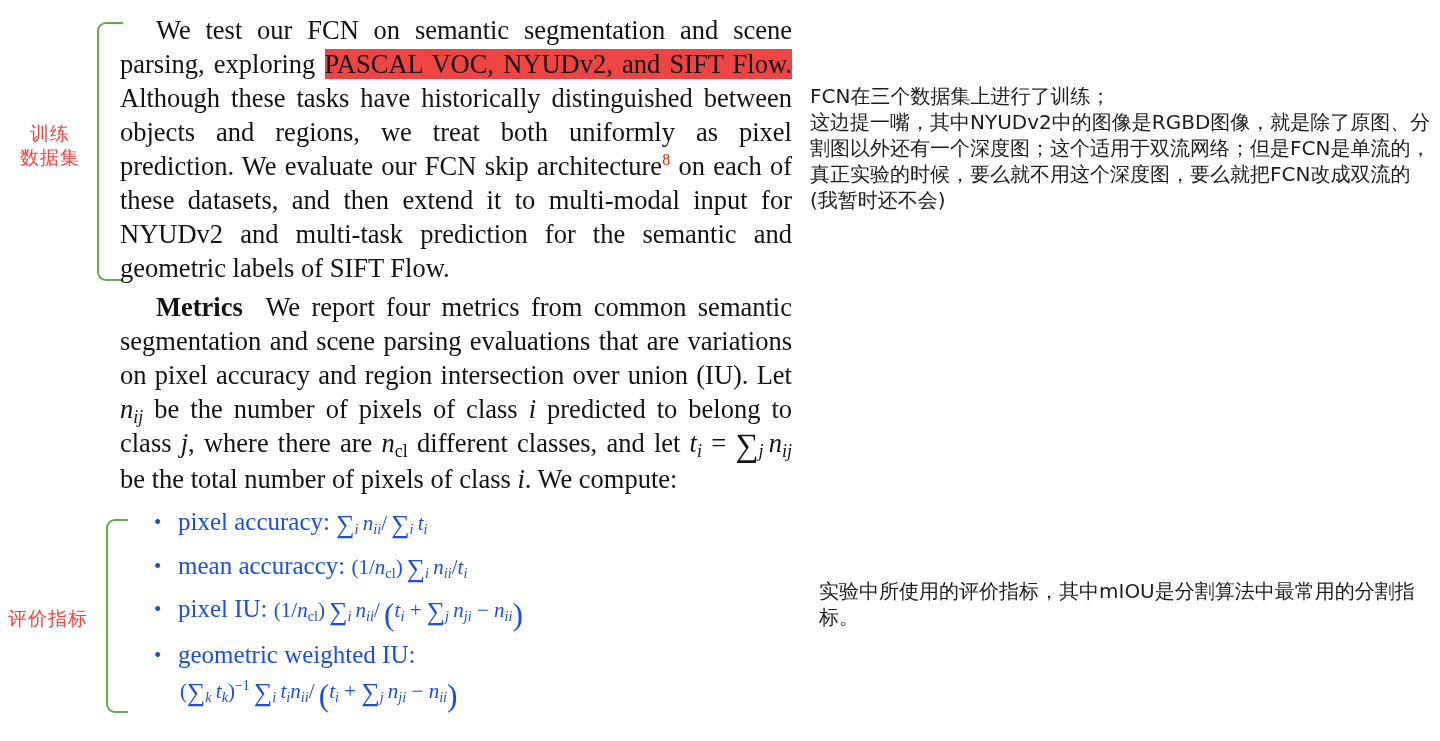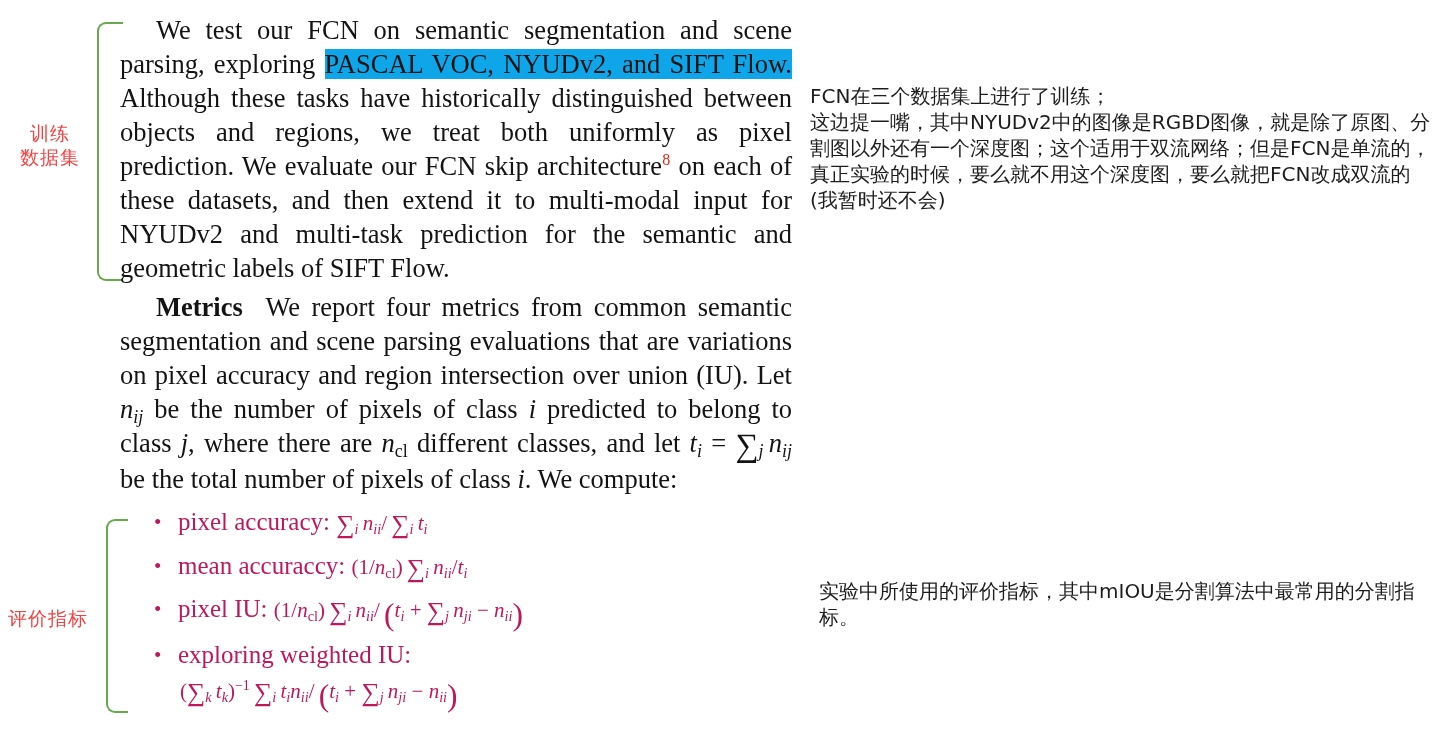--- a/index.html
+++ b/index.html
@@ -51,21 +51,21 @@
     line-height: 34px;
     color: #131313;
     text-align: justify;
     text-align-last: left;
     margin: 0;
   }
   #para-datasets { padding-top: 13px; text-indent: 36px; }
   #para-metrics  { padding-top: 5px; text-indent: 36px; }
 
   .bold { font-weight: bold; }
-  .hl { background: #0ea5e9; }
+  .hl { background: #ef4444; }
   .sup-ref {
     color: #d42a12;
     font-size: 16px;
     vertical-align: super;
     line-height: 0;
   }
 
   
   .mi { font-style: italic; font-family: "Liberation Serif", serif; }
   .sub { font-size: 0.68em; vertical-align: -0.28em; line-height: 0; font-style: italic; }
@@ -80,21 +80,21 @@
     margin: 0;
     padding: 0;
     position: relative;
     top: 6px;
   }
   #metric-list li {
     position: relative;
     padding-left: 58px;
     font-size: 25px;
     line-height: 40px;
-    color: #be185d;
+    color: #1d4ed8;
   }
   #metric-list li::before {
     content: "\2022";
     position: absolute;
     left: 34px;
     top: 0;
     font-size: 21px;
   }
   .formula {
     font-size: 21px;
@@ -144,21 +144,21 @@
     </li>
 
     <li><span>mean accuraccy:</span>
       <span class="formula">(1/<span class="mi">n</span><span class="sub-up">cl</span>) <span class="sumop">∑</span><span class="sub">i</span> <span class="mi">n</span><span class="sub">ii</span>/<span class="mi">t</span><span class="sub">i</span></span>
     </li>
 
     <li><span>pixel IU:</span>
       <span class="formula">(1/<span class="mi">n</span><span class="sub-up">cl</span>) <span class="sumop">∑</span><span class="sub">i</span> <span class="mi">n</span><span class="sub">ii</span>/ <span class="bigparen">(</span><span class="mi">t</span><span class="sub">i</span> + <span class="sumop">∑</span><span class="sub">j</span> <span class="mi">n</span><span class="sub">ji</span> − <span class="mi">n</span><span class="sub">ii</span><span class="bigparen">)</span></span>
     </li>
 
-    <li><span>exploring weighted IU:</span>
+    <li><span>geometric weighted IU:</span>
       <span class="formula-block">(<span class="sumop">∑</span><span class="sub">k</span> <span class="mi">t</span><span class="sub">k</span>)<span class="sup">−1</span> <span class="sumop">∑</span><span class="sub">i</span> <span class="mi">t</span><span class="sub">i</span><span class="mi">n</span><span class="sub">ii</span>/ <span class="bigparen">(</span><span class="mi">t</span><span class="sub">i</span> + <span class="sumop">∑</span><span class="sub">j</span> <span class="mi">n</span><span class="sub">ji</span> − <span class="mi">n</span><span class="sub">ii</span><span class="bigparen">)</span></span>
     </li>
 
   </ul>
 </div>
 
 <div id="note-datasets" class="note" style="white-space: pre-line;">FCN在三个数据集上进行了训练；
 这边提一嘴，其中NYUDv2中的图像是RGBD图像，就是除了原图、分割图以外还有一个深度图；这个适用于双流网络；但是FCN是单流的，真正实验的时候，要么就不用这个深度图，要么就把FCN改成双流的(我暂时还不会)</div>
 
 <div id="note-metrics" class="note" style="white-space: pre-line;">实验中所使用的评价指标，其中mIOU是分割算法中最常用的分割指标。</div>

